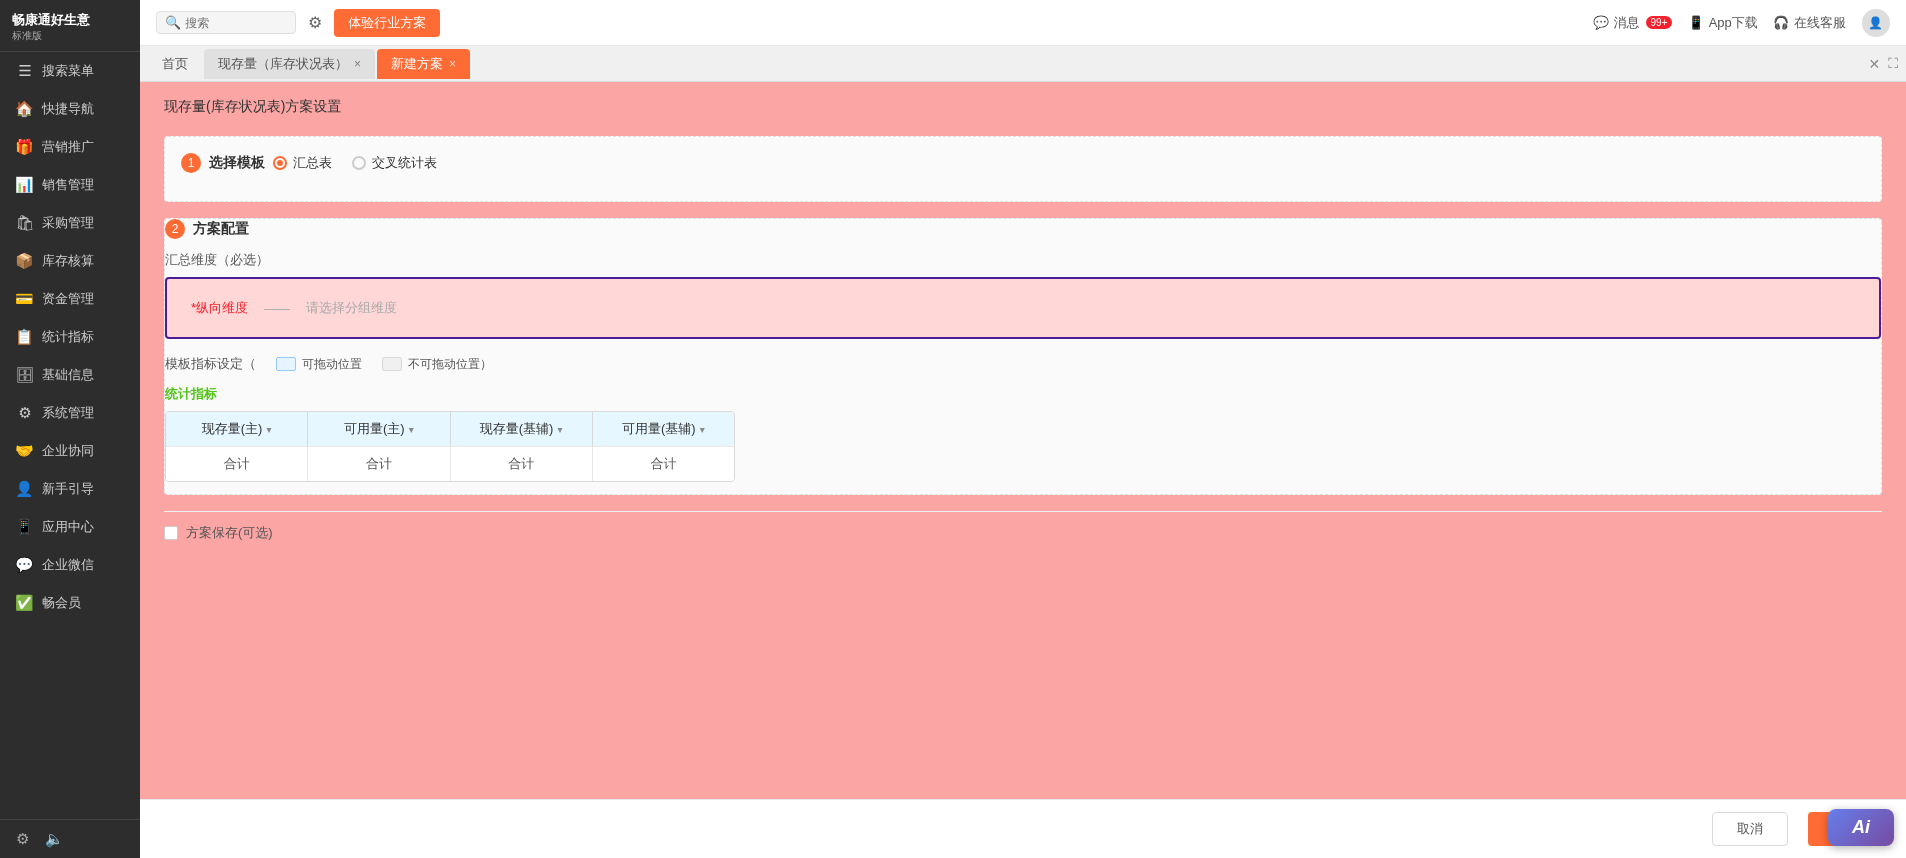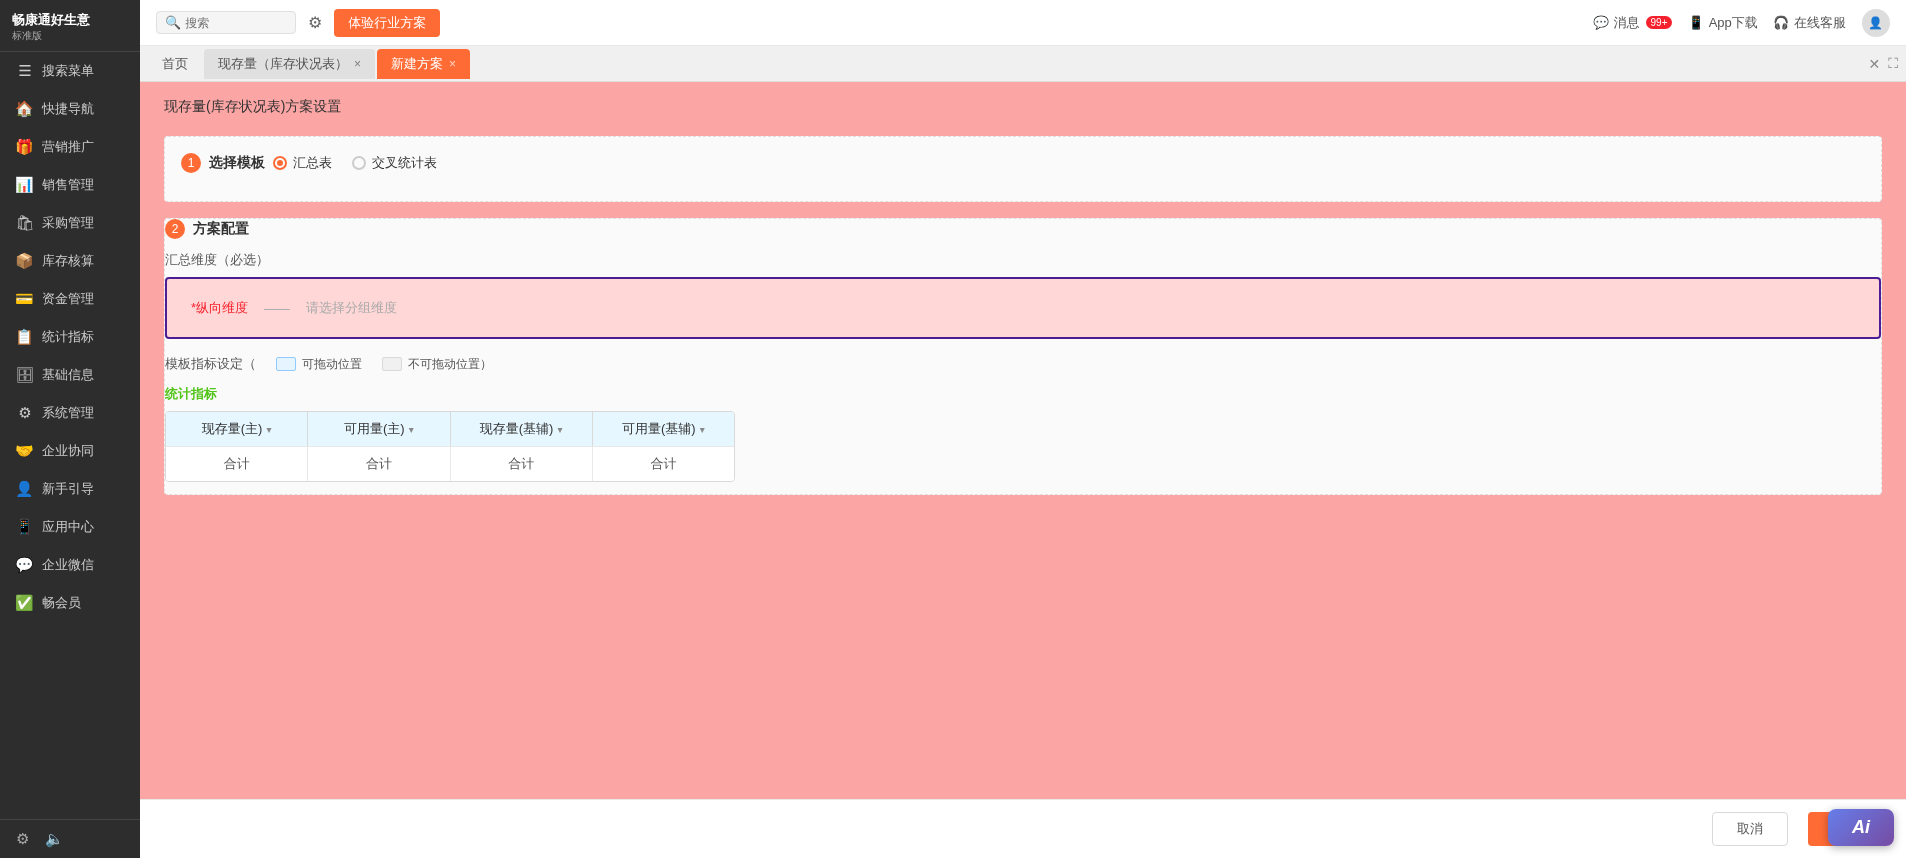--- a/index.html
+++ b/index.html
@@ -662,20 +662,24 @@
         <div class="table-data-row">
           <div class="table-data-cell">合计</div>
           <div class="table-data-cell">合计</div>
           <div class="table-data-cell">合计</div>
           <div class="table-data-cell">合计</div>
         </div>
       </div>
 
     </div>
 
+    <div class="save-row">
+      <div class="save-checkbox"></div>
+      <span>方案保存(可选)</span>
+    </div>
   </div>
 
   <div class="footer-bar">
     <button class="btn-cancel">取消</button>
     <button class="btn-query">查询</button>
   </div>
 </div>
 
 <div class="ai-float">Ai</div>
 

